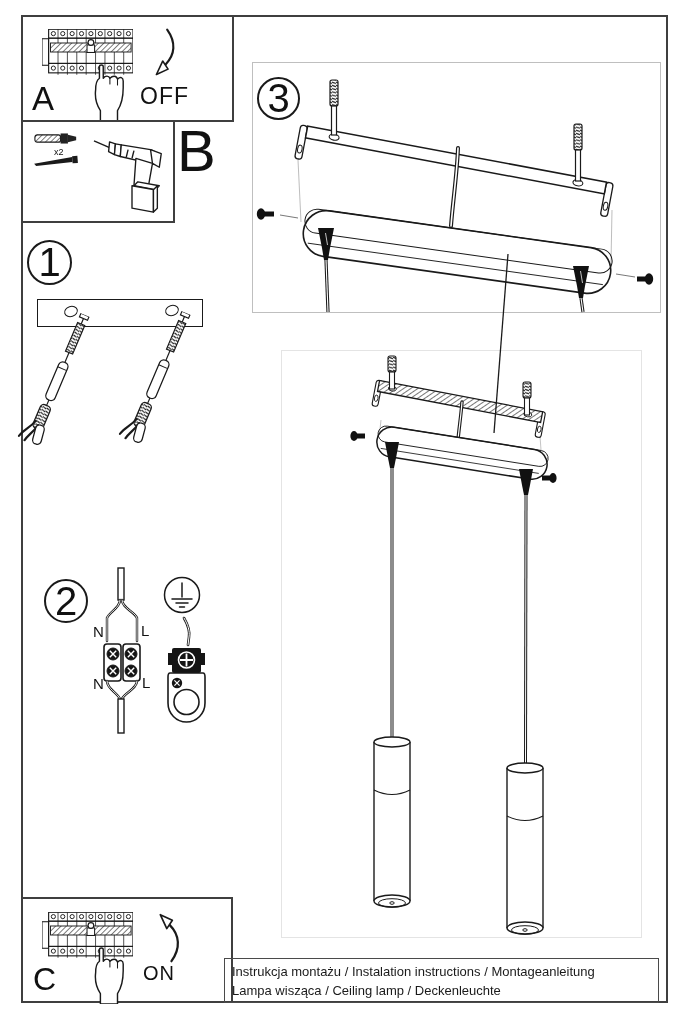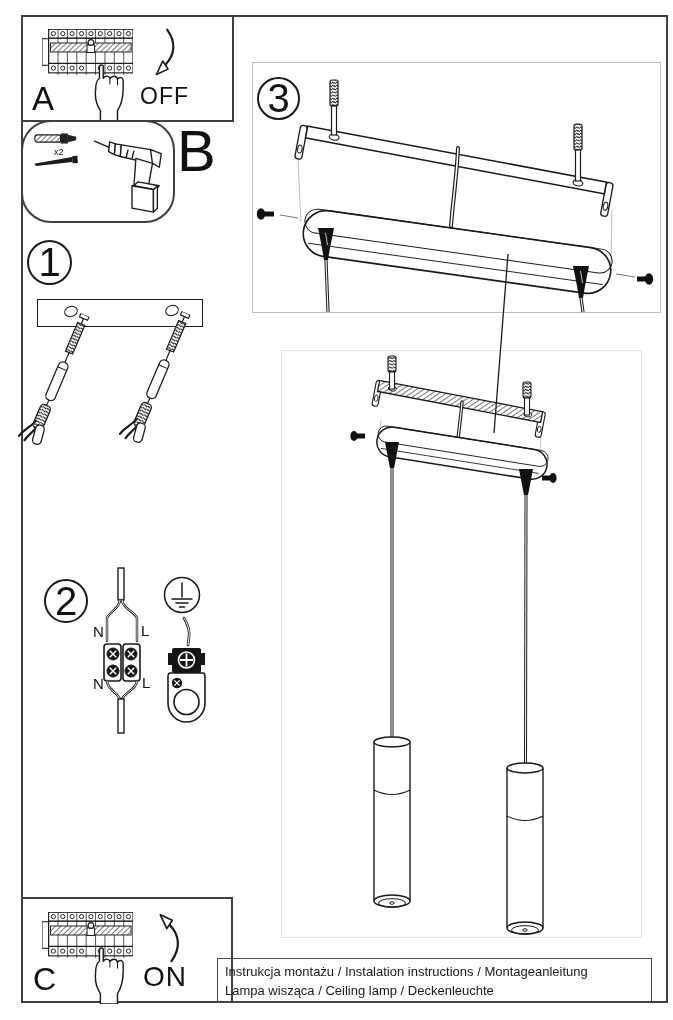--- a/index.html
+++ b/index.html
@@ -112,21 +112,21 @@
     <svg class="abs" style="left:66px;top:47px" width="38" height="57">
         <use href="#sym-hand"></use>
       </svg>
     <svg class="abs" style="left:121px;top:10px" width="32" height="52">
         <use href="#sym-curved-arrow"></use>
       </svg>
     <div class="state-label" style="left:117px;top:68px;font-size:23px;">OFF</div>
     <div class="corner-letter" style="left:9px;bottom:5px;font-size:33px;">A</div>
   </div>
 
-  <div class="frame dark" style="left:21px;top:120px;width:154px;height:103px;border-radius:30px;">
+  <div class="frame dark" style="left:21px;top:120px;width:154px;height:103px;">
     <svg class="abs" style="left:11px;top:10px" width="44" height="13" viewBox="0 0 48 14">
       <rect x="1" y="3" width="28" height="8" rx="2.5" fill="url(#hatch)" stroke="#1a1a1a" stroke-width="1.2"></rect>
       <rect x="29" y="1.5" width="8" height="11" fill="#222"></rect>
       <path d="M37 3 L46 5 L46 9 L37 11 Z" fill="#222"></path>
     </svg>
     <div class="abs" style="left:31px;top:25px;font-size:9px;color:#111;">x2</div>
     <svg class="abs" style="left:11px;top:34px;transform:rotate(-4deg)" width="48" height="10" viewBox="0 0 50 10">
       <path d="M0 6 L40 2 L40 7 L2 8.5 Z" fill="#1a1a1a"></path>
       <rect x="40" y="1" width="5.5" height="7.5" fill="#1a1a1a"></rect>
     </svg>
@@ -388,22 +388,22 @@
   <div class="frame dark" style="left:21px;top:897px;width:212px;height:106px;">
     <svg class="abs" style="left:19px;top:13px" width="91" height="46">
         <use href="#sym-breaker"></use>
       </svg>
     <svg class="abs" style="left:66px;top:48px" width="38" height="57">
         <use href="#sym-hand"></use>
       </svg>
     <svg class="abs" style="left:124px;top:11px;transform:scaleY(-1);" width="34" height="54">
         <use href="#sym-curved-arrow"></use>
       </svg>
-    <div class="state-label" style="left:120px;top:64px;font-size:28px;">ON</div>
+    <div class="state-label" style="left:120px;top:64px;font-size:20px;">ON</div>
     <div class="corner-letter" style="left:10px;bottom:6px;font-size:32px;">C</div>
   </div>
 
-  <div class="frame" style="left:217px;top:958px;width:435px;height:45px;border:1.5px solid #4a4a4a;padding:4px 0 0 7px;">
+  <div class="frame" style="left:224px;top:958px;width:435px;height:45px;border:1.5px solid #4a4a4a;padding:4px 0 0 7px;">
     <div class="footer-line">Instrukcja montażu / Instalation instructions / Montageanleitung</div>
     <div class="footer-line">Lampa wisząca / Ceiling lamp / Deckenleuchte</div>
   </div>
 
 </div>
 
 </body></html>

